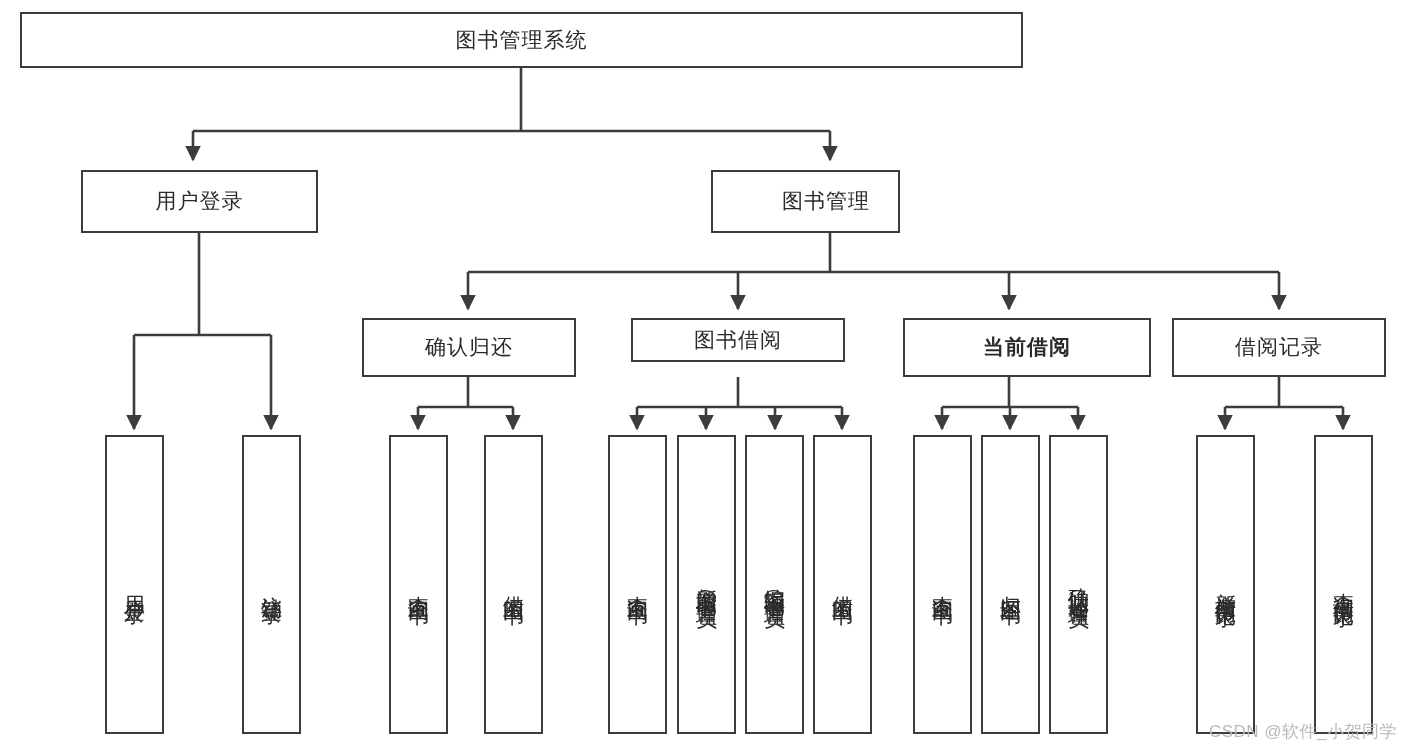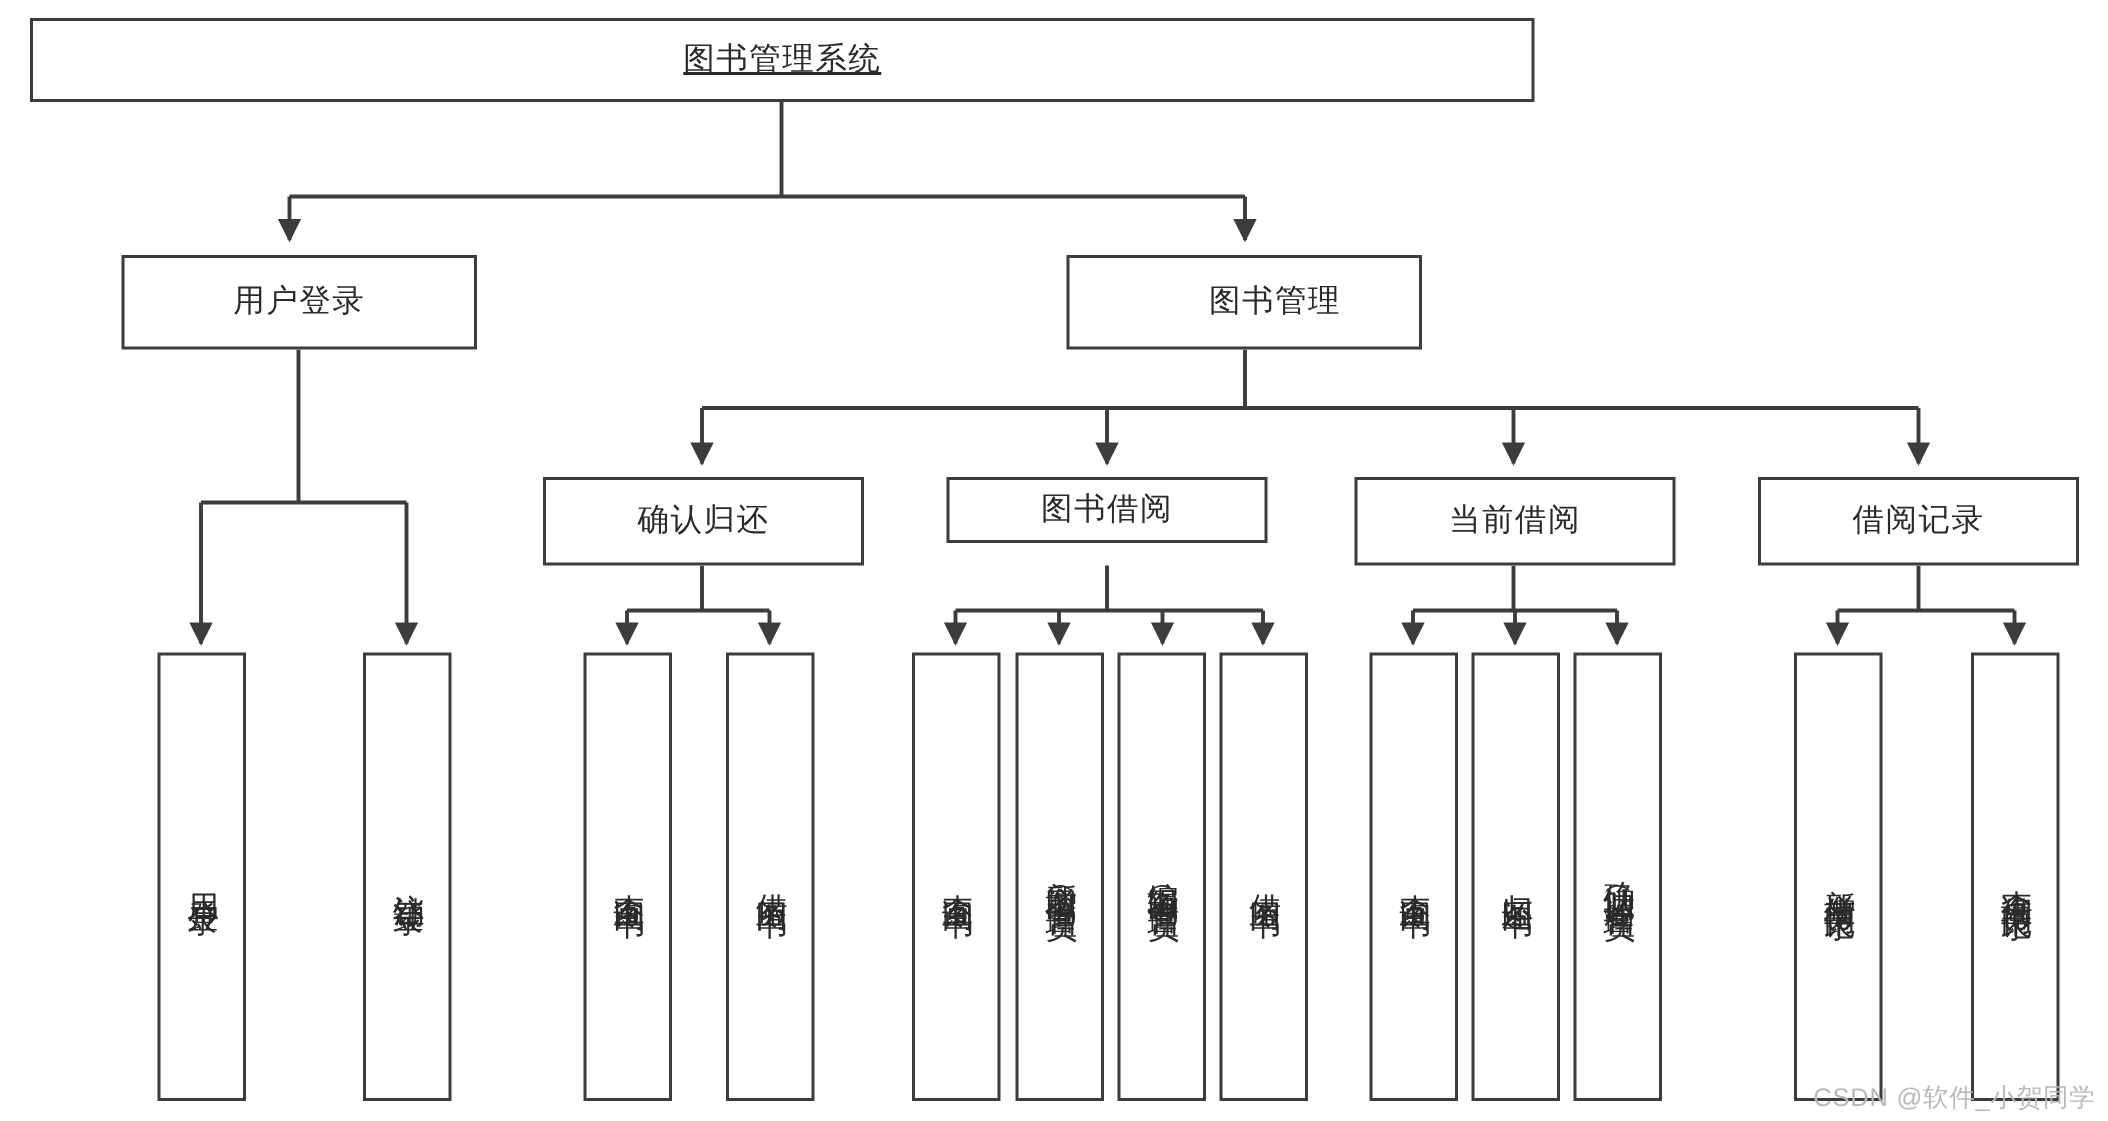--- a/index.html
+++ b/index.html
@@ -110,38 +110,38 @@
       <path d="M 1010 407 L 1010 429" marker-end="url(#arrow)"></path>
       <path d="M 1078 407 L 1078 429" marker-end="url(#arrow)"></path>
 
       <path d="M 1279 377 L 1279 407"></path>
       <path d="M 1225 407 L 1343 407"></path>
       <path d="M 1225 407 L 1225 429" marker-end="url(#arrow)"></path>
       <path d="M 1343 407 L 1343 429" marker-end="url(#arrow)"></path>
     </g>
   </svg>
 
-  <div class="node h" style="left:20px; top:12px; width:1003px; height:56px;text-decoration:underline;">
+  <div class="node h" style="left:20px; top:12px; width:1003px; height:56px;">
     <span>图书管理系统</span>
   </div>
 
   <div class="node h" style="left:81px; top:170px; width:237px; height:63px;">
     <span>用户登录</span>
   </div>
-  <div class="node h" style="left:711px; top:170px; width:237px; height:63px;padding-left:41px;">
+  <div class="node h" style="left:711px; top:170px; width:189px; height:63px;padding-left:41px;">
     <span>图书管理</span>
   </div>
 
   <div class="node h" style="left:362px; top:318px; width:214px; height:59px;">
     <span>确认归还</span>
   </div>
   <div class="node h" style="left:631px; top:318px; width:214px; height:44px;">
     <span>图书借阅</span>
   </div>
-  <div class="node h" style="left:903px; top:318px; width:214px; height:59px;">
+  <div class="node h" style="left:903px; top:318px; width:248px; height:59px;font-weight:bold;">
     <span>当前借阅</span>
   </div>
   <div class="node h" style="left:1172px; top:318px; width:214px; height:59px;">
     <span>借阅记录</span>
   </div>
 
   <div class="node v" style="left:105px; top:435px; width:59px; height:299px;">
     <span class="vlabel">用户登录</span>
   </div>
   <div class="node v" style="left:242px; top:435px; width:59px; height:299px;">

